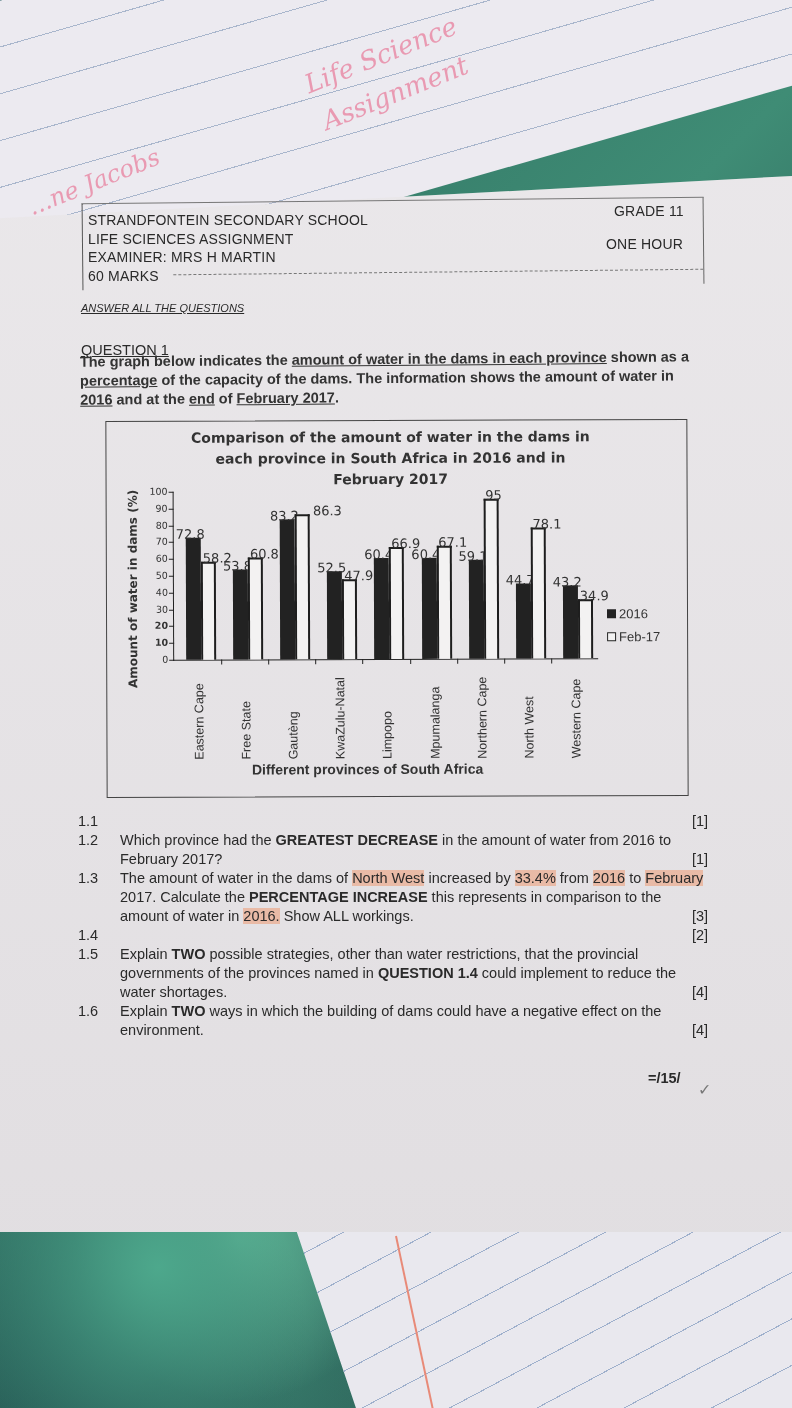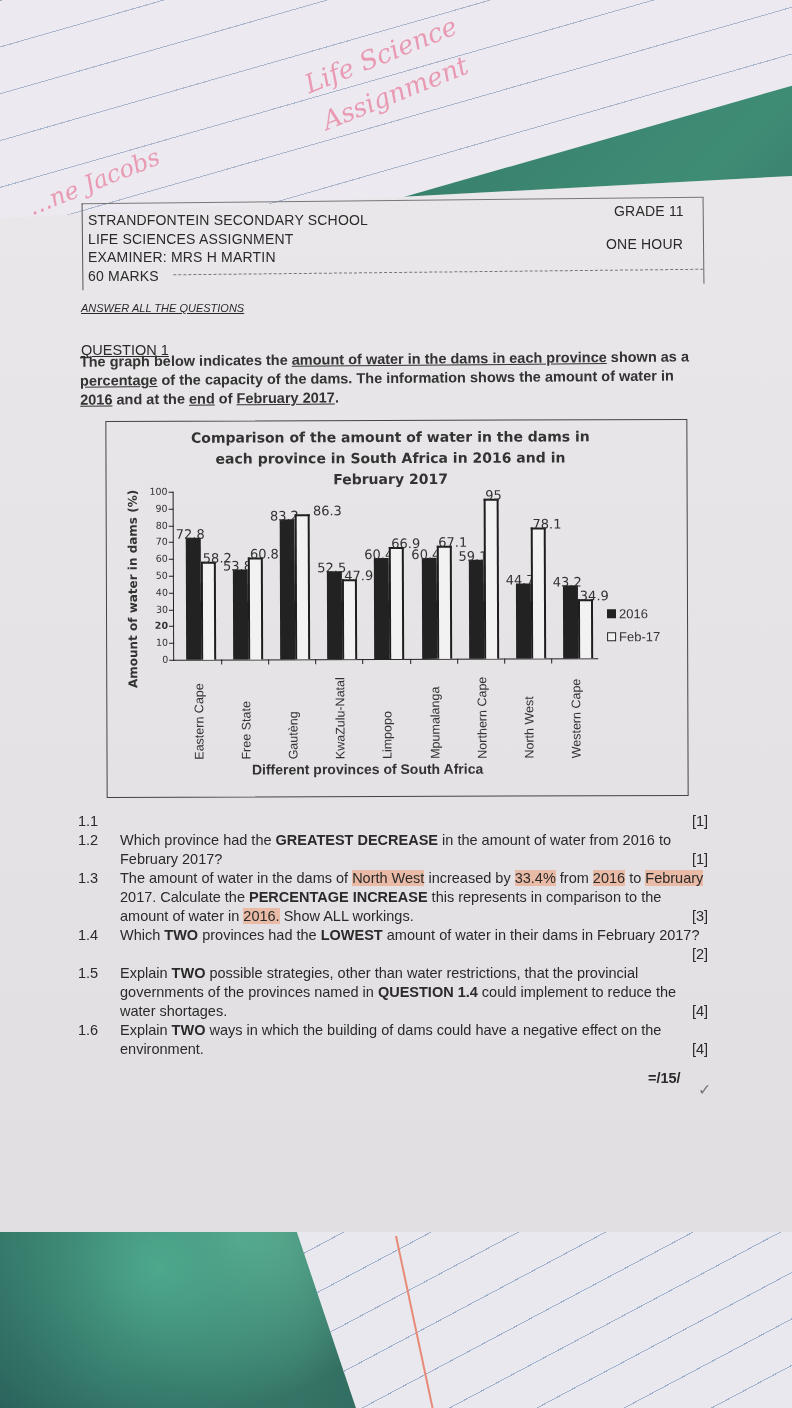--- a/index.html
+++ b/index.html
@@ -156,21 +156,21 @@
   <div class="intro" style="left:80px; top:350px; width:620px; transform:rotate(-0.5deg);">
     <span>The graph below indicates the </span><span class="u">amount of water in the dams in each province</span><span> shown as a </span><span class="u">percentage</span><span> of the capacity of the dams. The information shows the amount of water in </span><span class="u">2016</span><span> and at the </span><span class="u">end</span><span> of </span><span class="u">February 2017</span><span>.</span>
   </div>
 
   <div class="chart-frame">
     <div class="chart-title">Comparison of the amount of water in the dams in each province in South Africa in 2016 and in February 2017</div>
     <div class="y-title">Amount of water in dams (%)</div>
     <div class="plot" id="plot">
         <div class="ytick" style="top: 162px;">0</div>
         <div class="ytick-mark" style="top: 168px;"></div>
-        <div class="ytick" style="top: 145.2px;">10</div>
+        <div class="ytick" style="top: 145.2px; font-weight: bold;">10</div>
         <div class="ytick-mark" style="top: 151.2px;"></div>
         <div class="ytick" style="top: 128.4px; font-weight: bold;">20</div>
         <div class="ytick-mark" style="top: 134.4px;"></div>
         <div class="ytick" style="top: 111.6px;">30</div>
         <div class="ytick-mark" style="top: 117.6px;"></div>
         <div class="ytick" style="top: 94.8px;">40</div>
         <div class="ytick-mark" style="top: 100.8px;"></div>
         <div class="ytick" style="top: 78px;">50</div>
         <div class="ytick-mark" style="top: 84px;"></div>
         <div class="ytick" style="top: 61.2px;">60</div>
@@ -258,21 +258,21 @@
       <div class="q">
         <span class="num">1.2</span>
         <span class="txt"><span>Which province had the <b>GREATEST DECREASE</b> in the amount of water from 2016 to February 2017?</span> <span class="marks">[1]</span></span>
       </div>
       <div class="q">
         <span class="num">1.3</span>
         <span class="txt"><span>The amount of water in the dams of <span class="hl">North West</span> increased by <span class="hl">33.4%</span> from <span class="hl">2016</span> to <span class="hl">February</span> 2017. Calculate the <b>PERCENTAGE INCREASE</b> this represents in comparison to the amount of water in <span class="hl">2016.</span> Show ALL workings.</span> <span class="marks">[3]</span></span>
       </div>
       <div class="q">
         <span class="num">1.4</span>
-        <span class="txt"><span>Which <b>TWO</b> provinces had the <b>LOWEST</b> amount of water in their dams in February 2017?</span> <span class="marks">[2]</span></span>
+        <span class="txt"> <span class="marks">[2]</span></span>
       </div>
       <div class="q">
         <span class="num">1.5</span>
         <span class="txt"><span>Explain <b>TWO</b> possible strategies, other than water restrictions, that the provincial governments of the provinces named in <b>QUESTION 1.4</b> could implement to reduce the water shortages.</span> <span class="marks">[4]</span></span>
       </div>
       <div class="q">
         <span class="num">1.6</span>
         <span class="txt"><span>Explain <b>TWO</b> ways in which the building of dams could have a negative effect on the environment.</span> <span class="marks">[4]</span></span>
       </div>
     </div>

